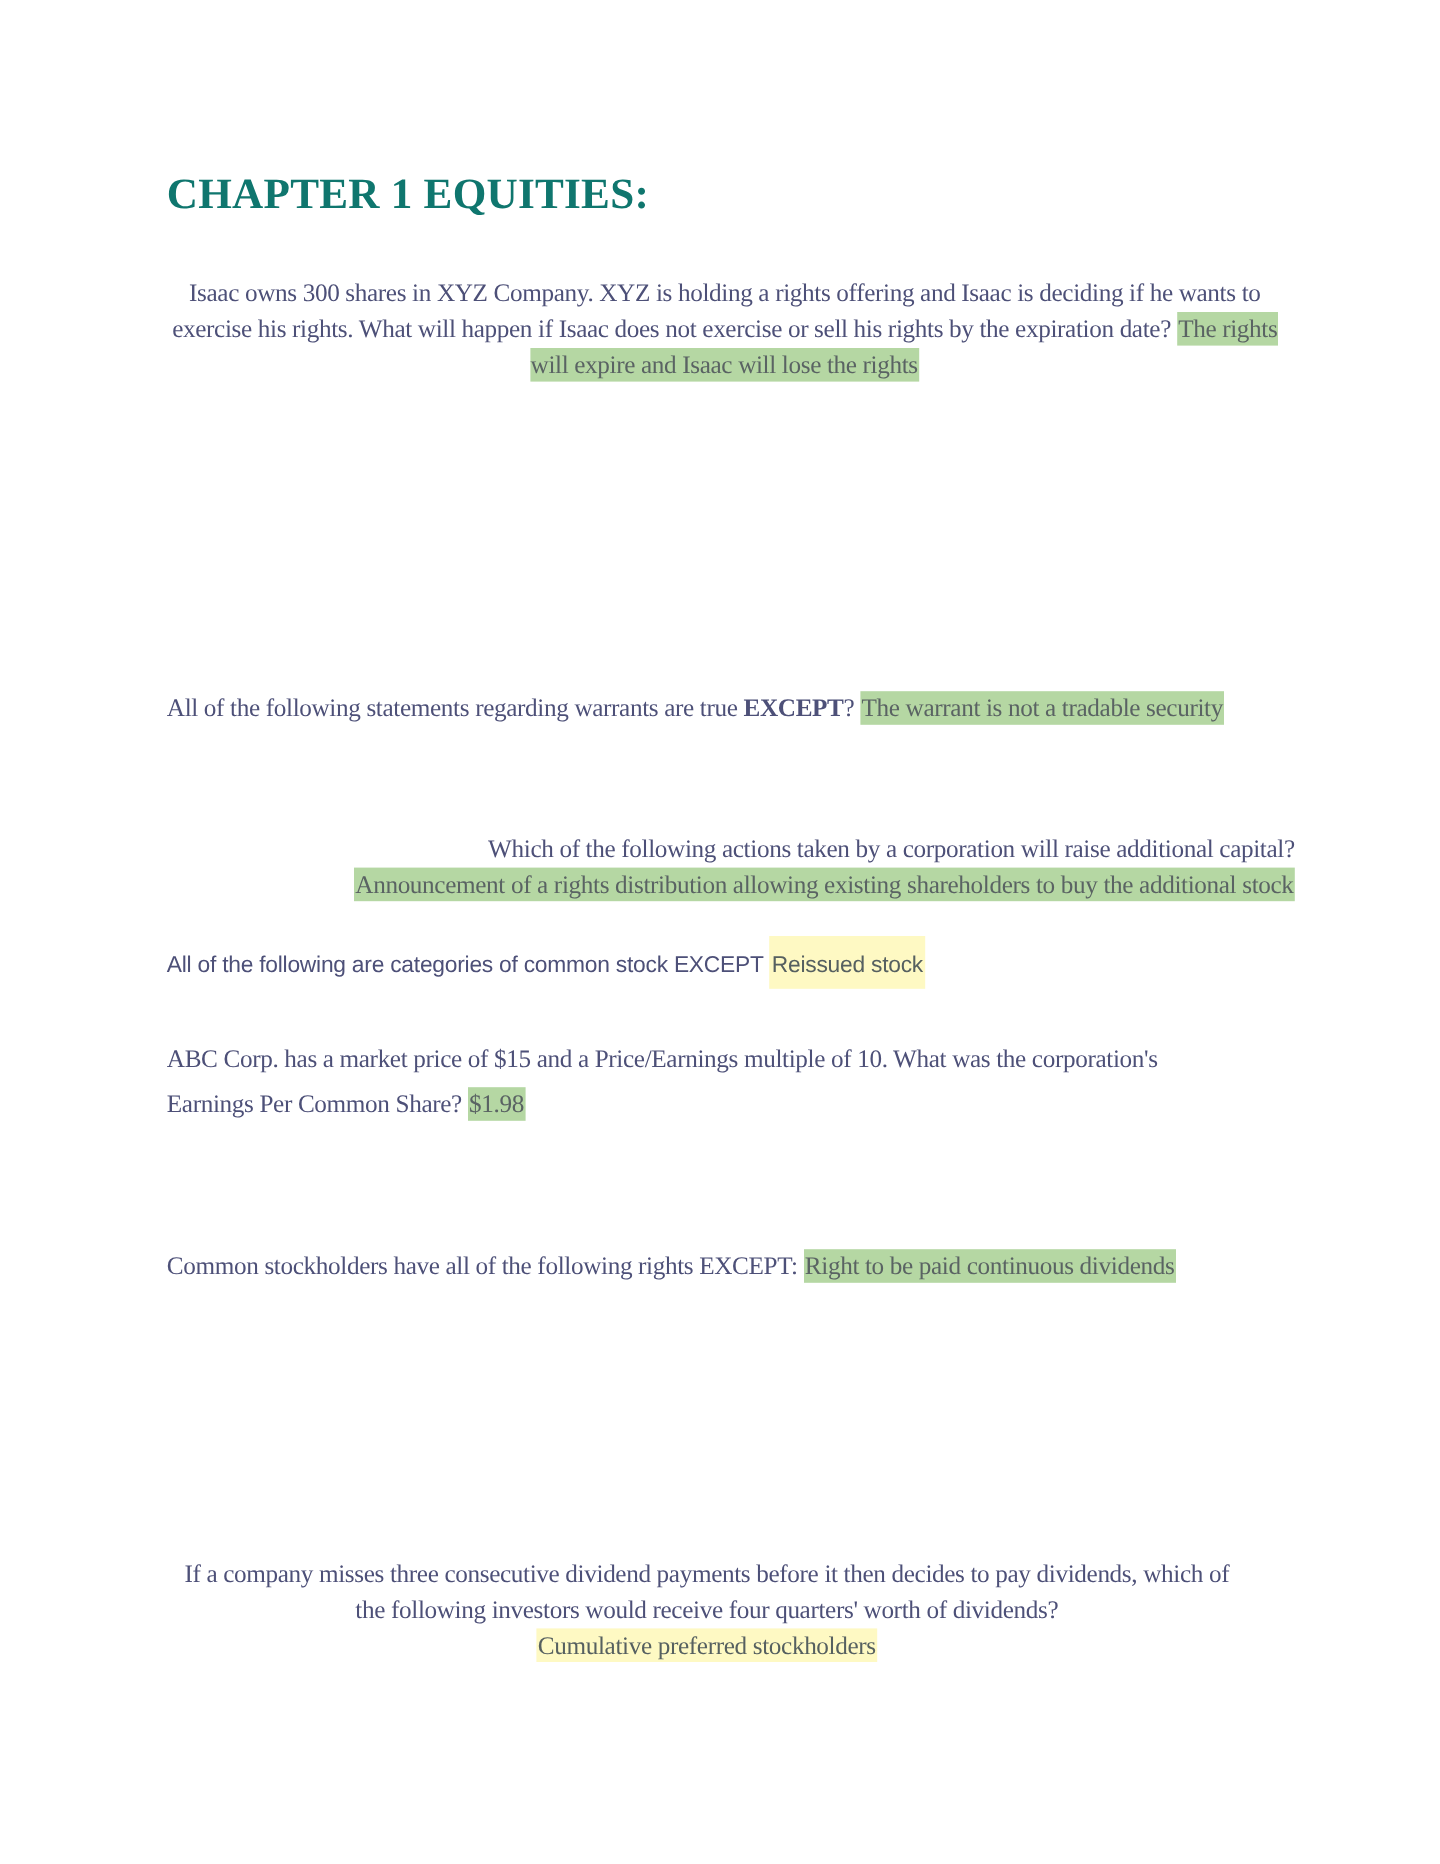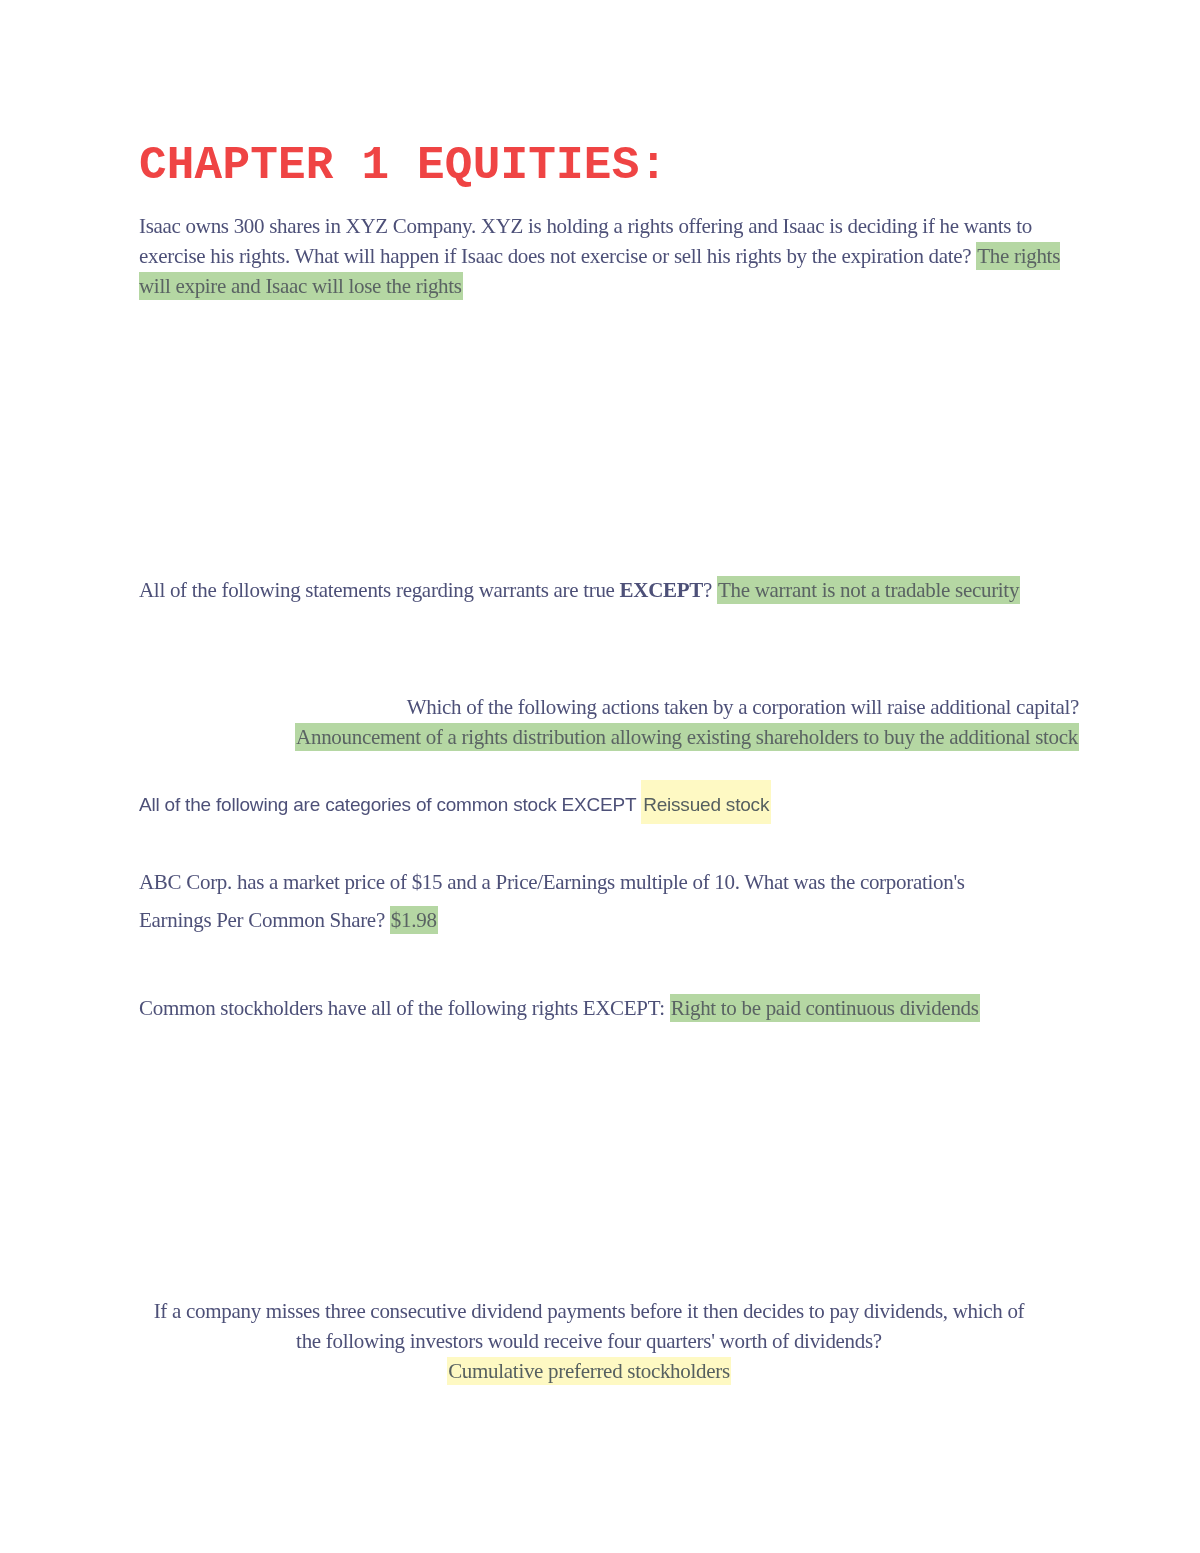--- a/index.html
+++ b/index.html
@@ -18,25 +18,25 @@
     .page {
       position: absolute;
       left: 0; top: 0;
       width: 1200px; height: 1553px;
     }
     .title {
       position: absolute;
       left: 139px;
       top: 140px;
       margin: 0;
-      font-family: Liberation Mono, monospace;
+      font-family: Liberation Serif, serif;
       font-weight: bold;
-      font-size: 46px;
+      font-size: 36px;
       letter-spacing: 0.2px;
-      color: #ef4444;
+      color: #0f766e;
       white-space: nowrap;
     }
     .para {
       position: absolute;
       left: 139px;
       margin: 0;
       font-size: 21px;
       color: #4d5078;
       letter-spacing: -0.3px;
     }
@@ -50,27 +50,27 @@
       color: #566060;
       padding: 2px 1px;
     }
     .sans {
       font-family: "Liberation Sans", "DejaVu Sans", sans-serif;
       font-size: 19px;
       letter-spacing: -0.2px;
     }
     .bold { font-weight: bold; }
 
-    #q1 { top: 211px; width: 930px; line-height: 30px; }
+    #q1 { top: 229px; width: 930px; line-height: 30px; text-align: center; }
     #q2 { top: 404px; width: 930px; line-height: 39px; }
     #q3 { top: 572px; width: 900px; line-height: 37px; }
     #q4 { top: 692px; width: 940px; line-height: 30px; text-align: right; }
     #q5 { top: 780px; width: 740px; line-height: 46px; }
     #q6 { top: 863px; width: 880px; line-height: 38px; }
-    #q7 { top: 989px; width: 900px; line-height: 38px; }
+    #q7 { top: 1036px; width: 900px; line-height: 38px; }
     #q8 { top: 1177px; width: 880px; line-height: 30px; }
     #q9 { top: 1296px; width: 900px; line-height: 30px; text-align: center; }
 
     #q5 .hl-strong {
       display: inline-block;
       padding: 10px 2px 4px 2px;
       line-height: 30px;
     }
   </style>
 </head>

